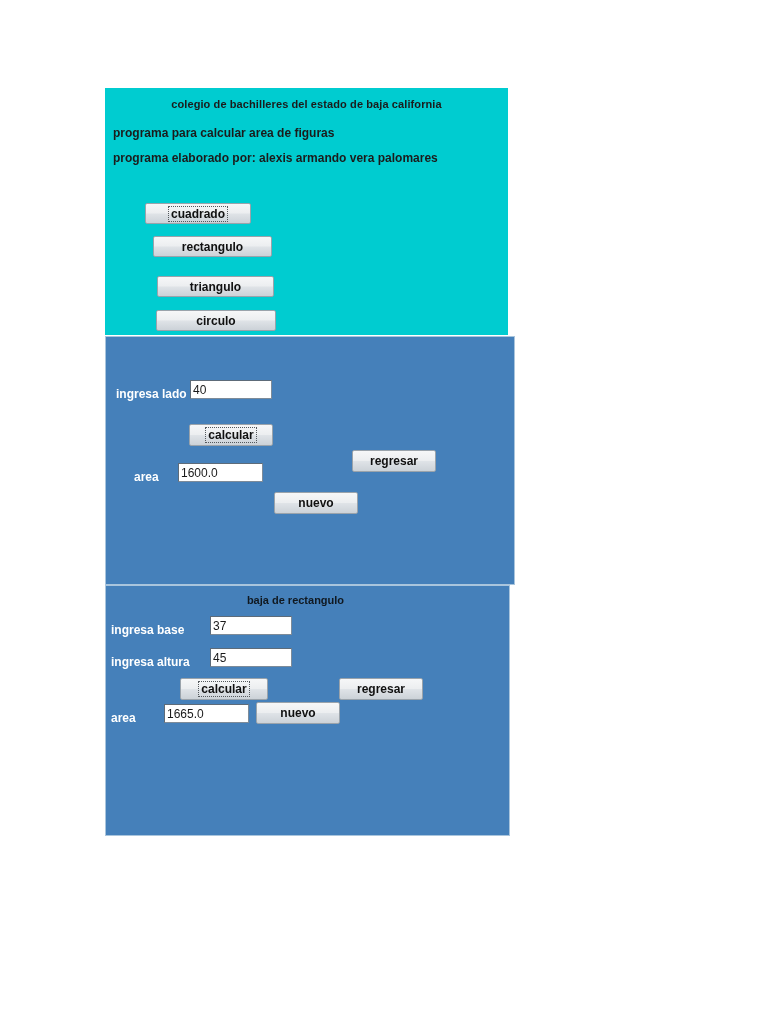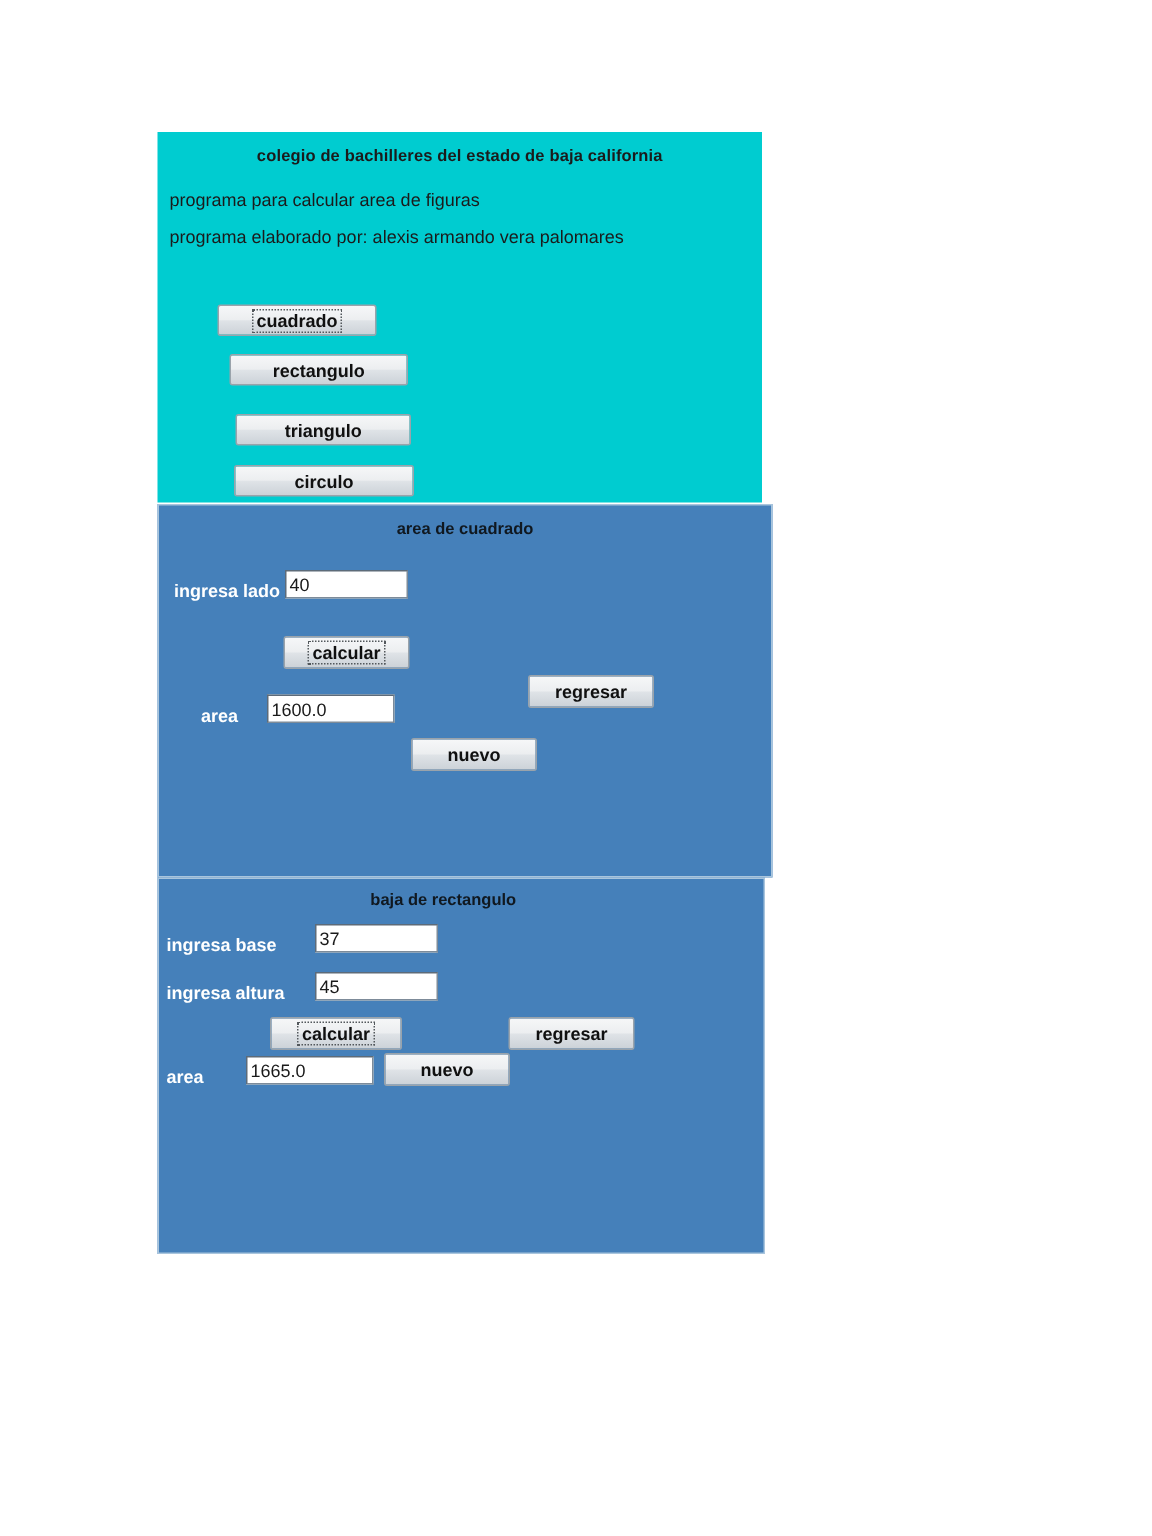--- a/index.html
+++ b/index.html
@@ -45,21 +45,21 @@
     font-weight: bold;
     color: #1b1b1b;
     letter-spacing: 0.1px;
   }
 
   .menu-line {
     position: absolute;
     left: 8px;
     font-size: 12px;
     color: #1b1b1b;
-    font-weight: normal;
+    font-weight: bold;
   }
   #menu-line-1 { top: 38px; }
   #menu-line-2 { top: 63px; }
 
   
   .swing-btn {
     position: absolute;
     box-sizing: border-box;
     background: linear-gradient(to bottom, #f6f7f8 0%, #eceef0 48%, #dfe3e7 52%, #ccd2d8 100%);
     border: 1px solid #9aa3ab;
@@ -194,21 +194,20 @@
       <span class="btn-label">triangulo</span>
     </button>
 
     <button class="swing-btn" id="btn-circulo">
       <span class="btn-label">circulo</span>
     </button>
   </div>
 
   <div id="cuadrado-panel">
 
-    <div class="panel-title">area de cuadrado</div>
 
     <div class="field-label" id="label-ingresa-lado">ingresa lado</div>
 
     <input class="swing-input" id="input-lado" type="text" value="40" style="">
 
     <button class="swing-btn focused" id="btn-calcular-cuad">
       <span class="btn-label">calcular</span>
     </button>
 
     <button class="swing-btn" id="btn-regresar-cuad">

